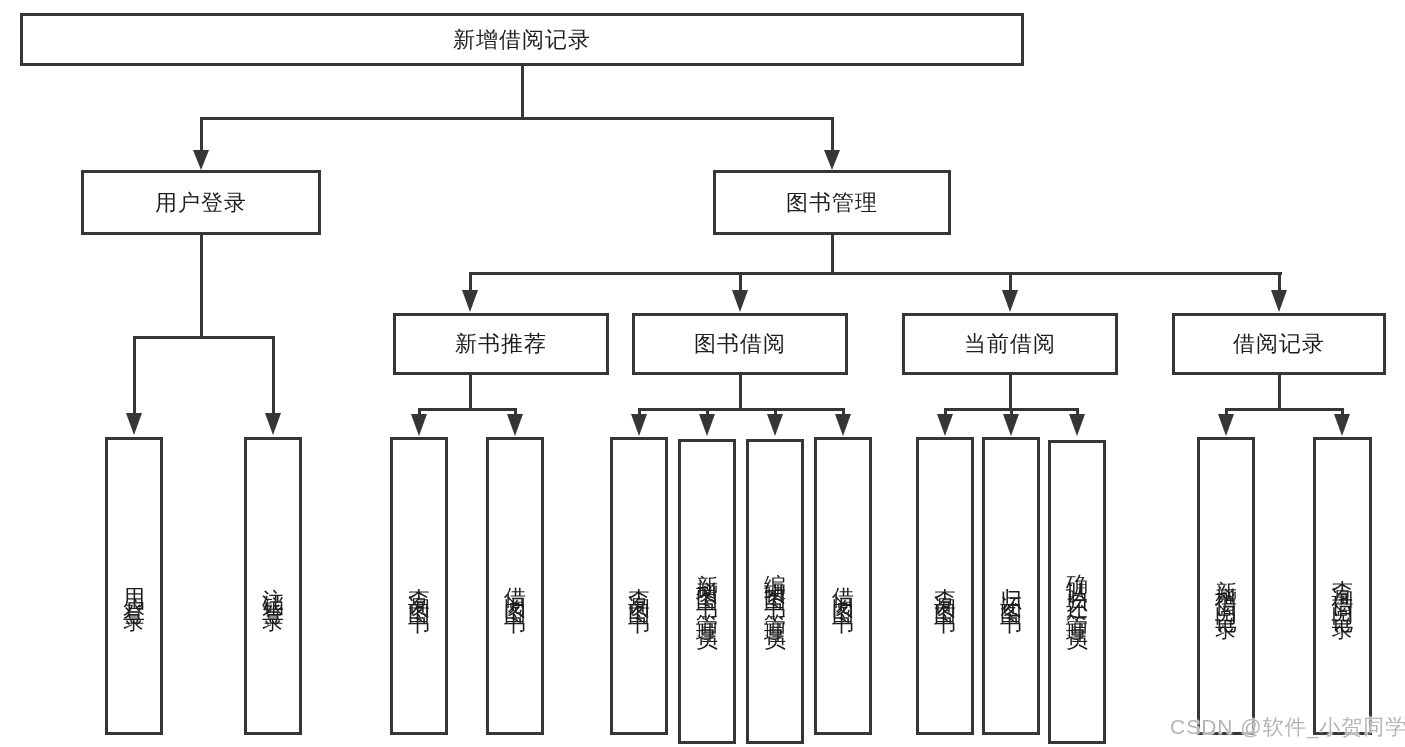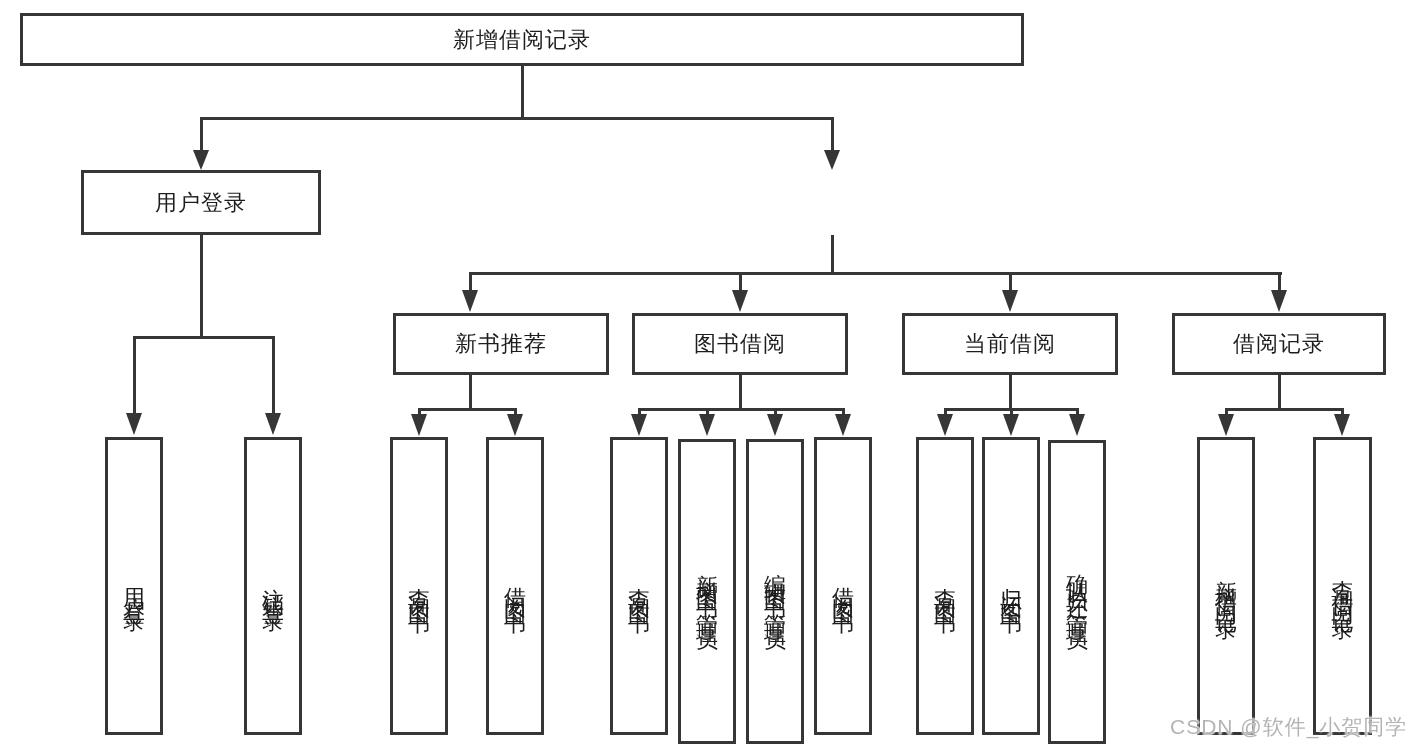--- a/index.html
+++ b/index.html
@@ -42,20 +42,23 @@
 
   <div class="vl" style="left:521px;top:66px;height:52px;"></div>
   <div class="hl" style="left:200px;top:117px;width:634px;"></div>
   <div class="vl" style="left:200px;top:117px;height:34px;"></div>
   <div class="ah ah-s" style="left:193px;top:150px;"></div>
   <div class="vl" style="left:831px;top:117px;height:34px;"></div>
   <div class="ah ah-s" style="left:824px;top:150px;"></div>
 
   <div class="box" style="left:81px;top:170px;width:240px;height:65px;">
     <span>用户登录</span>
+  </div>
+  <div class="box" style="left:713px;top:170px;width:238px;height:65px;">
+    <span>图书管理</span>
   </div>
 
   <div class="vl" style="left:200px;top:235px;height:103px;"></div>
   <div class="hl" style="left:133px;top:336px;width:142px;"></div>
   <div class="vl" style="left:133px;top:336px;height:78px;"></div>
   <div class="ah" style="left:126px;top:413px;"></div>
   <div class="vl" style="left:272px;top:336px;height:78px;"></div>
   <div class="ah" style="left:265px;top:413px;"></div>
 
   <div class="vl" style="left:831px;top:235px;height:39px;"></div>

